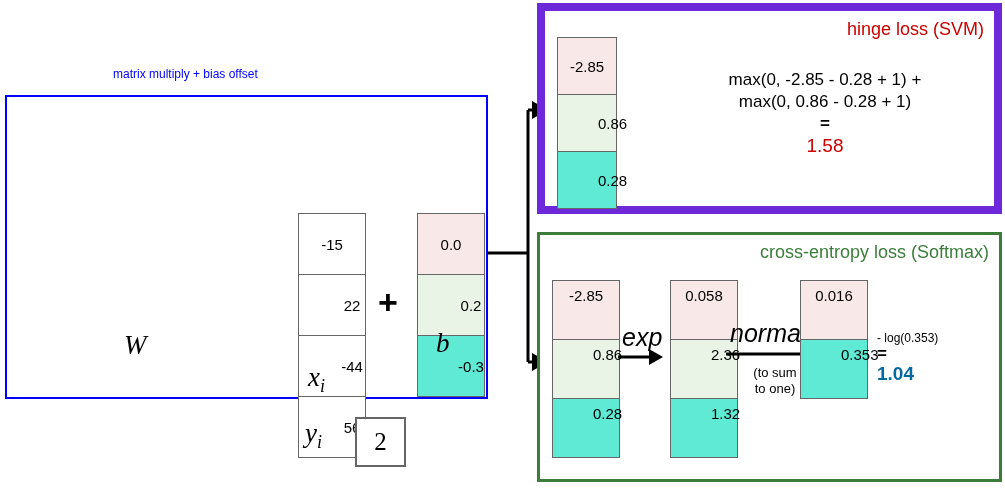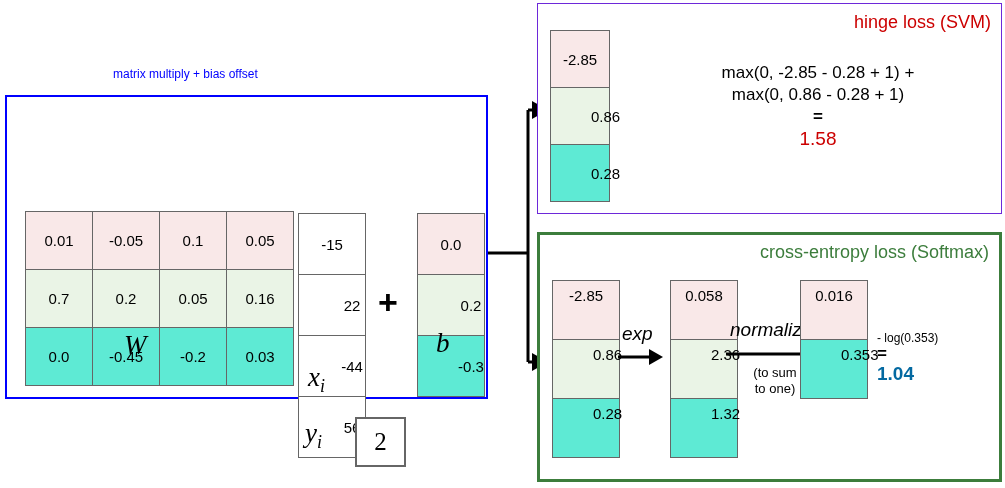--- a/index.html
+++ b/index.html
@@ -2,21 +2,21 @@
 <html><head>
 <meta charset="utf-8">
 <style>
   html,body{margin:0;padding:0;background:#ffffff;}
   body{width:1005px;height:488px;position:relative;overflow:hidden;
        font-family:"Liberation Sans",sans-serif;color:#000;}
 
   
   .panel{position:absolute;background:#fff;box-sizing:border-box;}
   #left-panel{left:5px;top:95px;width:483px;height:304px;border:2px solid #0000ff;}
-  #hinge-panel{left:537px;top:3px;width:465px;height:211px;border:1px solid #6d28d9;}
+  #hinge-panel{left:537px;top:3px;width:465px;height:211px;border:8px solid #6d28d9;}
   #softmax-panel{left:537px;top:232px;width:465px;height:250px;border:3px solid #3c7d3c;}
 
   .panel-title{position:absolute;white-space:nowrap;}
   #left-title{left:113px;top:67px;font-size:12px;color:#0000ff;}
   #hinge-title{right:10px;top:8px;font-size:18px;color:#cc0000;}
   #softmax-title{right:10px;top:7px;font-size:18px;color:#3c7d3c;}
 
   
   .grid{position:absolute;border-collapse:collapse;}
   .grid td{border:1px solid #666;text-align:center;vertical-align:middle;
@@ -74,21 +74,21 @@
   #hinge-value{font-size:19px;font-weight:normal;color:#cc0000;}
 
   
   .sm-col{position:absolute;width:68px;top:45px;}
   .sm-col .vcell{height:60px;font-size:15px;padding-top:6px;
                  box-sizing:border-box;}
   #sm-col-1{left:12px;}
   #sm-col-2{left:130px;}
   #sm-col-3{left:260px;}
 
-  .arrow-label{position:absolute;font-style:italic;font-size:19px;}
+  .arrow-label{position:absolute;font-style:italic;font-size:25px;}
   #exp-label{left:82px;top:88px;}
   #normalize-label{left:190px;top:84px;}
   .sub-note{position:absolute;font-size:13px;line-height:16px;text-align:center;}
   #tosum-note{left:190px;top:130px;width:90px;}
 
   .arrow-svg{position:absolute;}
   #exp-arrow{left:78px;top:113px;}
   #norm-arrow{left:186px;top:110px;}
 
   #logbox{position:absolute;left:337px;top:96px;width:110px;}
@@ -96,42 +96,20 @@
   #log-eq{font-size:17px;font-weight:bold;line-height:18px;}
   #log-value{font-size:19px;font-weight:bold;color:#0369a1;line-height:22px;}
 </style>
 </head>
 <body>
 
 <div class="panel-title" id="left-title">matrix multiply + bias offset</div>
 
 <div class="panel" id="left-panel">
 
-  <table class="grid" id="w-matrix">
-    <tbody>
-        <tr>
-      <td class="c-pink">0.01</td>
-      <td class="c-pink">-0.05</td>
-      <td class="c-pink">0.1</td>
-      <td class="c-pink">0.05</td>
-    </tr>
-    <tr>
-      <td class="c-green">0.7</td>
-      <td class="c-green">0.2</td>
-      <td class="c-green">0.05</td>
-      <td class="c-green">0.16</td>
-    </tr>
-    <tr>
-      <td class="c-blue">0.0</td>
-      <td class="c-blue">-0.45</td>
-      <td class="c-blue">-0.2</td>
-      <td class="c-blue">0.03</td>
-    </tr>
-  </tbody>
-    </table>
 
   <div class="vstack" id="x-vec">
     <div class="vcell">-15</div>
     <div class="vcell">22</div>
     <div class="vcell">-44</div>
     <div class="vcell">56</div>
   </div>
 
   <div id="plus-sign">+</div>
 

